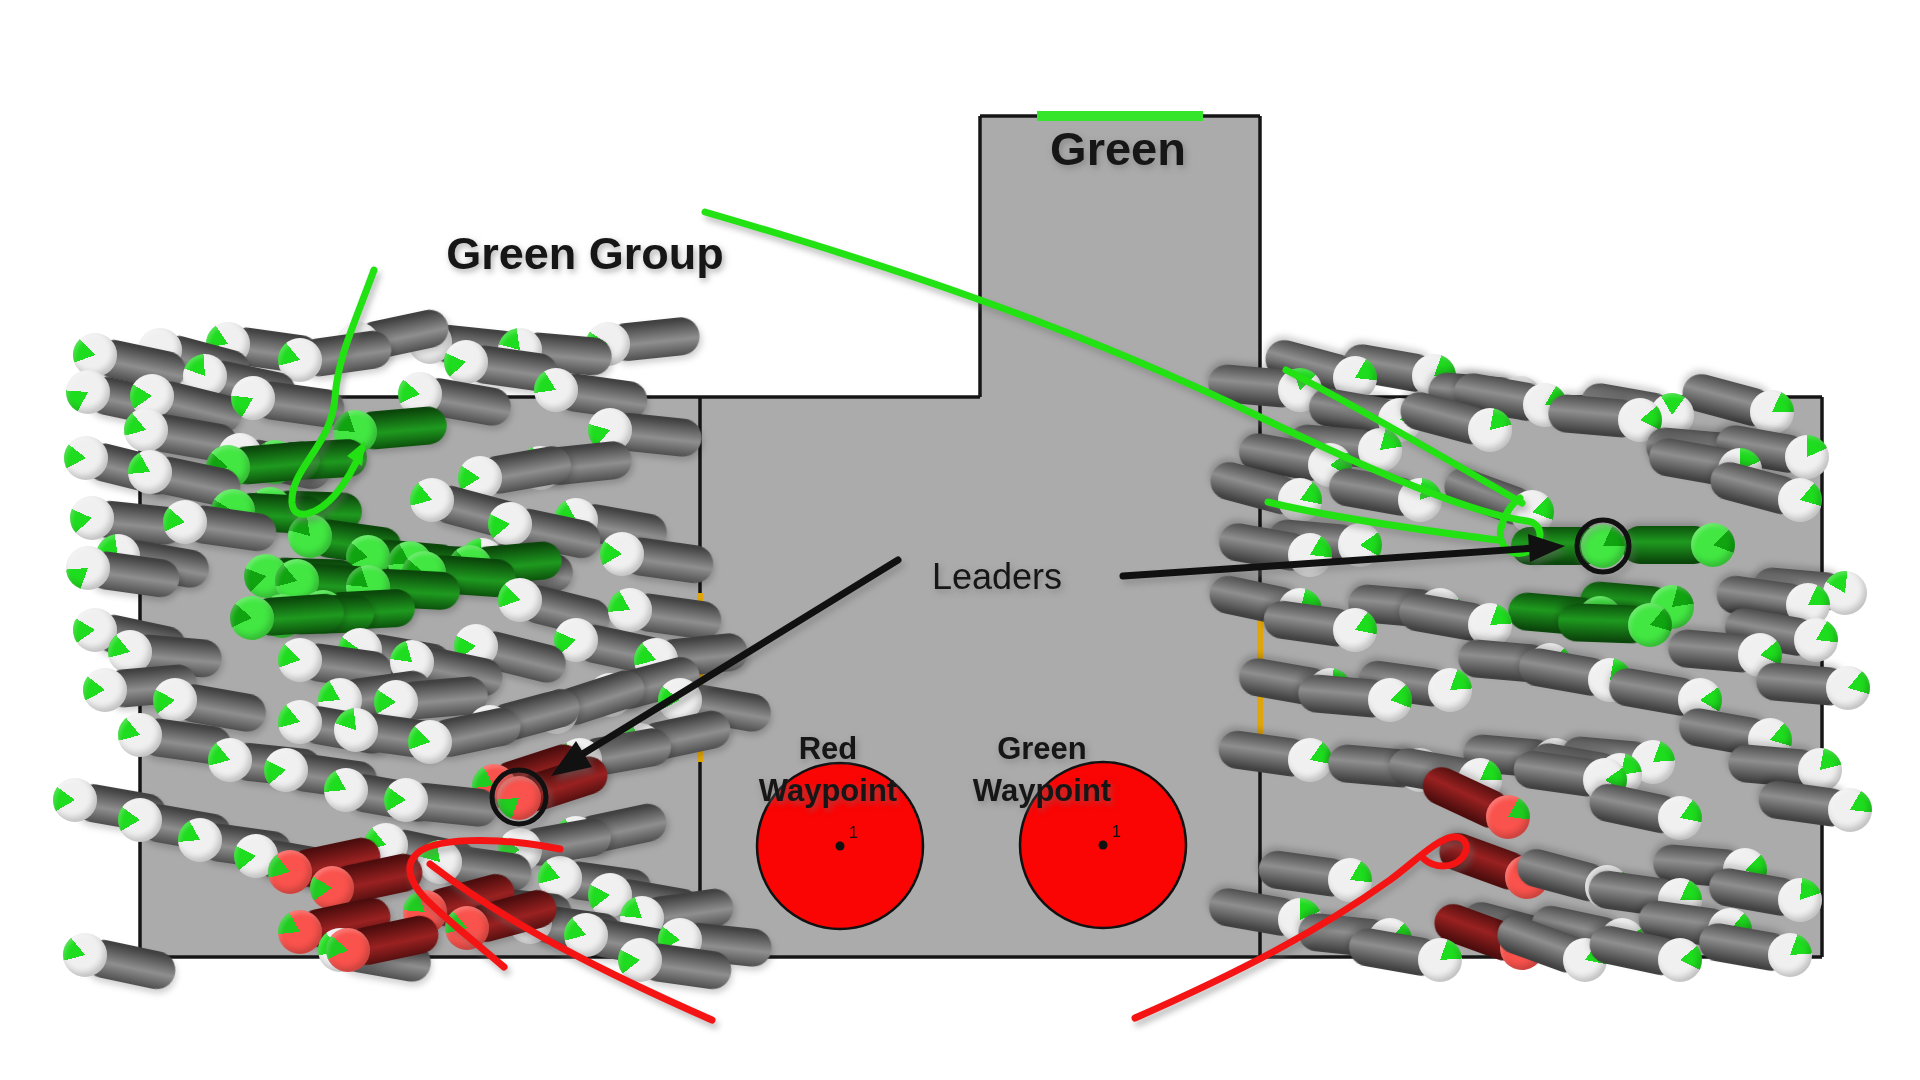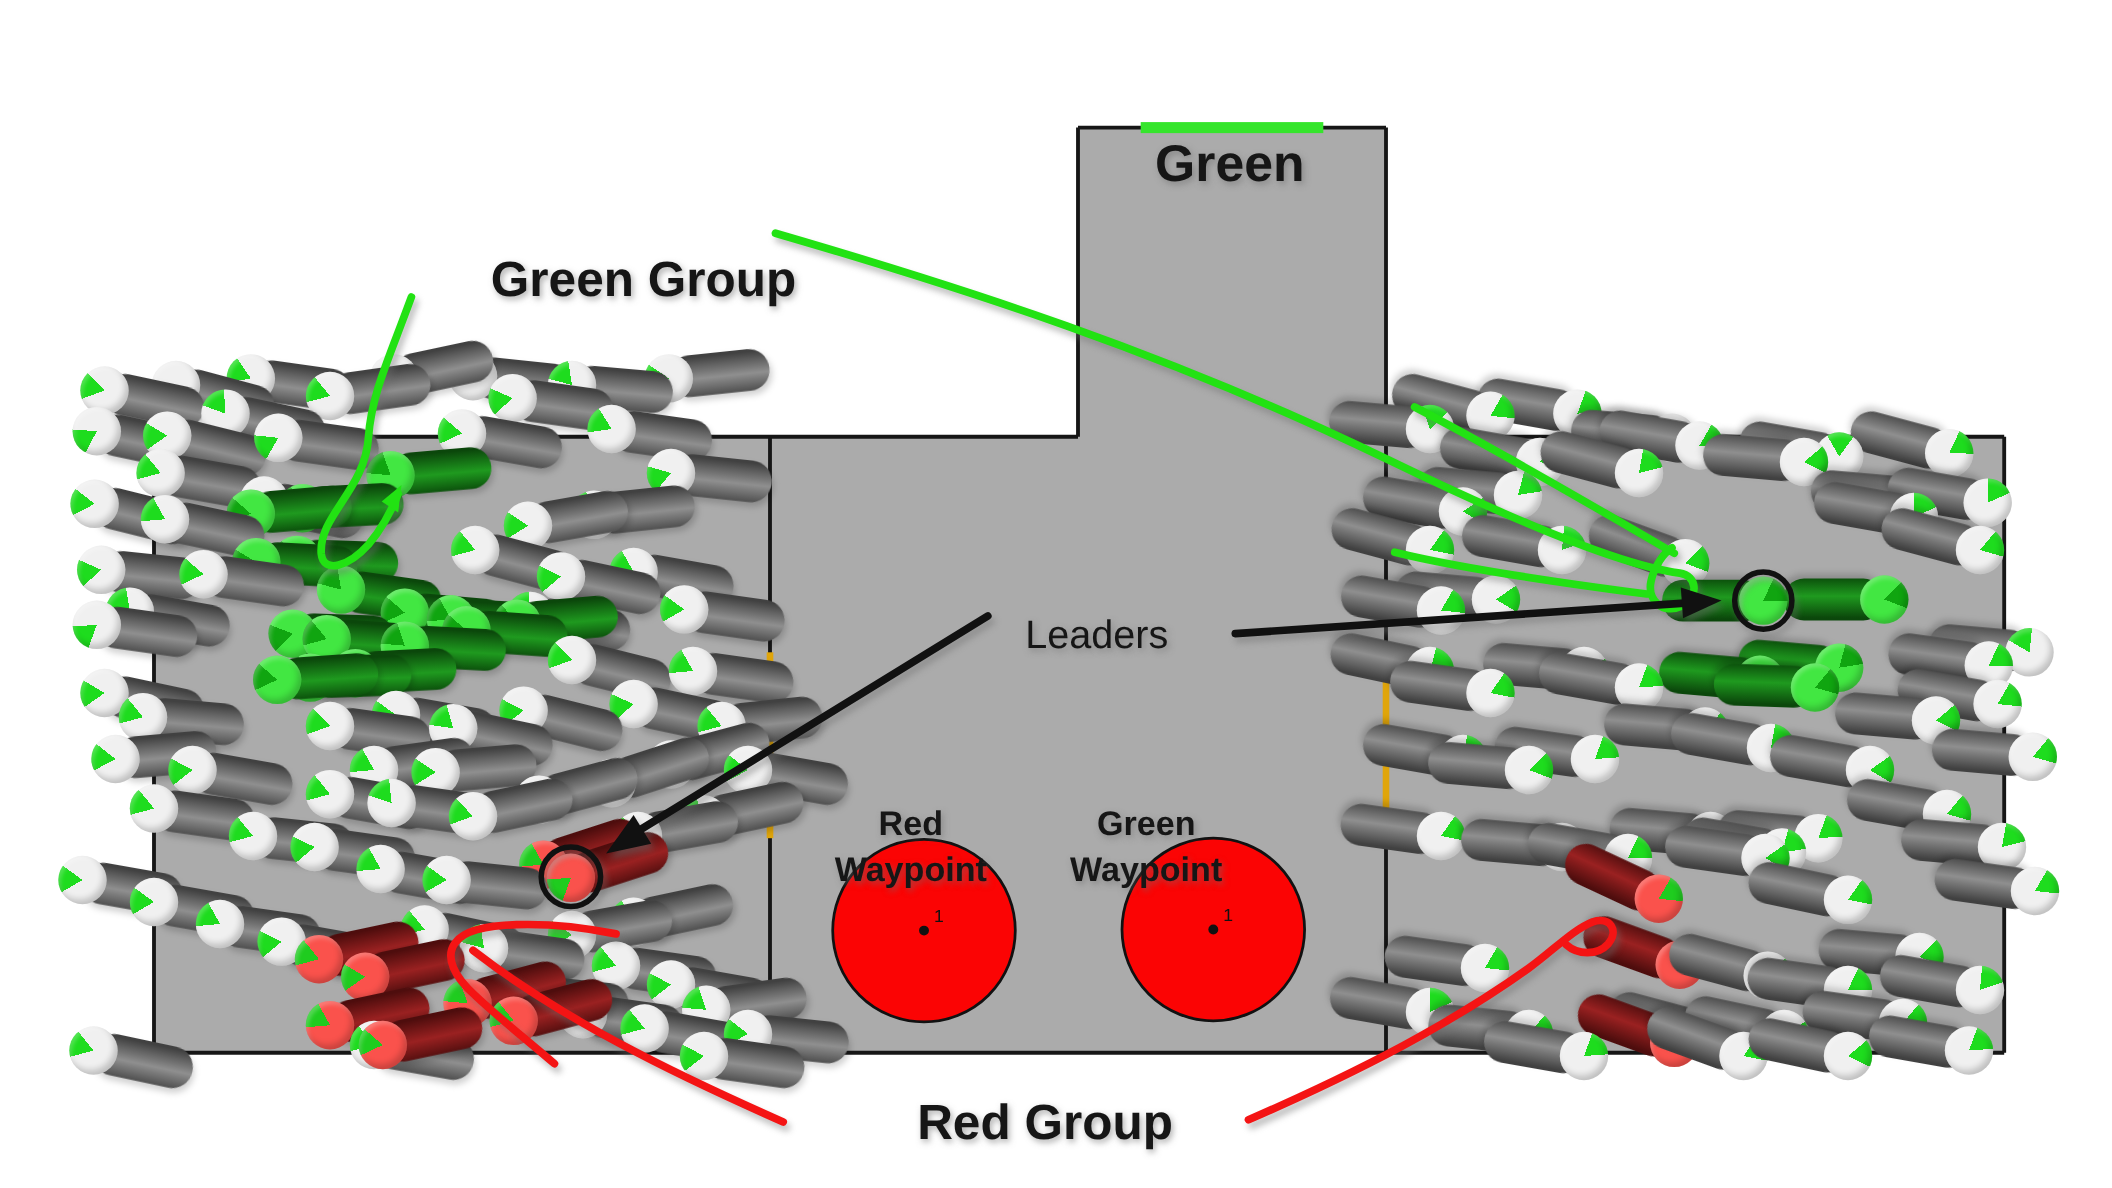--- a/index.html
+++ b/index.html
@@ -766,21 +766,20 @@
     </g>
     <g stroke="none" fill="#111111">
       <polygon points="551,776 576,741 592,767"></polygon>
       <polygon points="1565,546 1530,562 1528,534"></polygon>
     </g>
   </svg>
 
   <div class="lbl lbl-exit" style="left:1118px;top:148px;">Green</div>
   <div class="lbl lbl-group" style="left:585px;top:254px;">Green Group</div>
   <div class="lbl lbl-leaders" style="left:997px;top:577px;">Leaders</div>
-  <div class="lbl lbl-group" style="left:950px;top:1020px;">Red Group</div>
   <div class="lbl lbl-wp" style="left:828px;top:770px;">
     <div>Red</div>
     <div>Waypoint</div>
   </div>
   <div class="lbl lbl-wp" style="left:1042px;top:770px;">
     <div>Green</div>
     <div>Waypoint</div>
   </div>
 </div>
 

